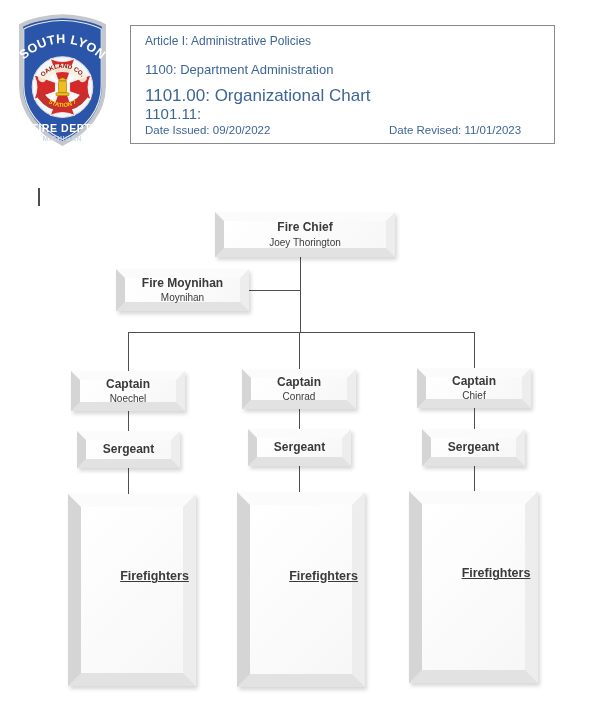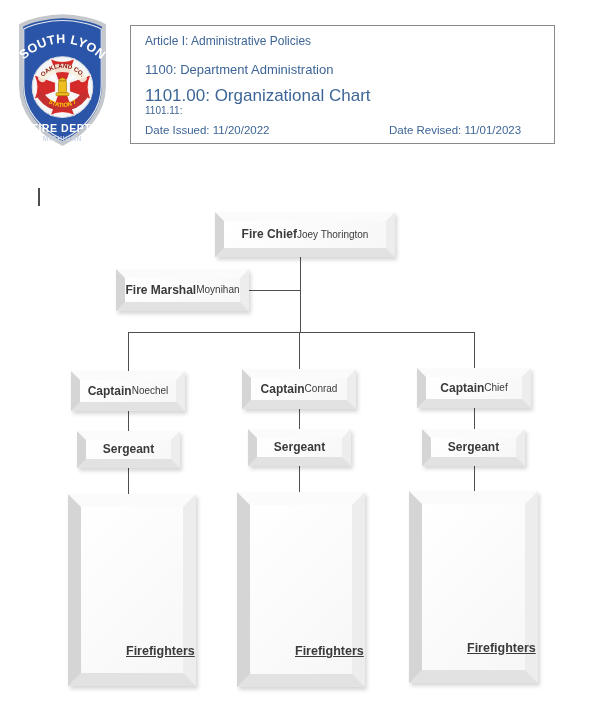--- a/index.html
+++ b/index.html
@@ -6,34 +6,34 @@
   #page{position:relative;width:600px;height:709px;background:#ffffff;overflow:hidden;
         font-family:"Liberation Sans",sans-serif;}
 
   
   .header-box{position:absolute;left:130px;top:25px;width:423px;height:117px;
               border:1px solid #8a8a8a;background:#ffffff;}
   .header-box .t{position:absolute;color:#3d6596;white-space:nowrap;}
   .hdr-title{left:14px;top:8px;font-size:12px;}
   .hdr-line1{left:14px;top:36px;font-size:13px;}
   .hdr-line2{left:14px;top:60px;font-size:17px;}
-  .hdr-line3{left:14px;top:79px;font-size:10px;}
+  .hdr-line3{left:14px;top:79px;font-size:15px;}
   .hdr-issued{left:14px;top:98px;font-size:11.5px;}
   .hdr-revised{left:258px;top:98px;font-size:11.5px;}
 
   
   .cursor-bar{position:absolute;left:38px;top:188px;width:2px;height:18px;background:#4d4d4d;}
 
   
   .node{position:absolute;box-sizing:border-box;
         border-style:solid;border-width:9px;
         border-color:#fbfbfb #ededed #e2e2e2 #d5d5d5;
         background:linear-gradient(135deg,#ffffff 0%,#f7f7f7 100%);
         box-shadow:2px 3px 4px rgba(0,0,0,0.16);
-        display:flex;flex-direction:row;align-items:center;justify-content:center;
+        display:flex;flex-direction:column;align-items:center;justify-content:center;
         color:#3a3a3a;text-align:center;}
   .node .role{font-weight:700;font-size:12px;line-height:1.4;}
   .node .name{font-size:10px;line-height:1.4;}
   .node.ff{border-width:13px;justify-content:flex-start;}
   .node.ff .role{position:relative;top:37%;text-decoration:underline;font-size:12.5px;margin-left:45px;}
 
   #node-chief    {left:215px;top:212px;width:180px;height:45px;}
   #node-marshal  {left:116px;top:269px;width:133px;height:42px;}
   #node-captain-1{left:71px; top:371px;width:114px;height:40px;}
   #node-captain-2{left:242px;top:369px;width:114px;height:40px;}
@@ -116,21 +116,21 @@
 
     <text x="48" y="117" font-family="Liberation Sans, sans-serif" font-size="10.5" font-weight="bold" fill="#ffffff" text-anchor="middle" letter-spacing="0.5">FIRE DEPT.</text>
     <text x="48" y="126" font-family="Liberation Sans, sans-serif" font-size="6.5" font-weight="bold" fill="#cfd8ea" text-anchor="middle" letter-spacing="0.8">MICHIGAN</text>
   </svg>
 
   <div class="header-box">
     <div class="t hdr-title">Article I: Administrative Policies</div>
     <div class="t hdr-line1">1100: Department Administration</div>
     <div class="t hdr-line2">1101.00: Organizational Chart</div>
     <div class="t hdr-line3">1101.11:</div>
-    <div class="t hdr-issued">Date Issued: 11/20/2022</div>
+    <div class="t hdr-issued">Date Issued: 09/20/2022</div>
     <div class="t hdr-revised">Date Revised: 11/01/2023</div>
   </div>
 
   <div class="cursor-bar"></div>
 
   <div class="vline" id="ln-chief-down"></div>
   <div class="hline" id="ln-marshal"></div>
   <div class="hline" id="ln-branch"></div>
   <div class="vline" id="ln-drop-1"></div>
   <div class="vline" id="ln-drop-2"></div>
@@ -141,21 +141,21 @@
   <div class="vline" id="ln-sf-1"></div>
   <div class="vline" id="ln-sf-2"></div>
   <div class="vline" id="ln-sf-3"></div>
 
   <div class="node" id="node-chief">
     <div class="role">Fire Chief</div>
     <div class="name">Joey Thorington</div>
   </div>
 
   <div class="node" id="node-marshal">
-    <div class="role">Fire Marshal</div>
+    <div class="role">Fire Moynihan</div>
     <div class="name">Moynihan</div>
   </div>
 
   <div class="node" id="node-captain-1">
     <div class="role">Captain</div>
     <div class="name">Noechel</div>
   </div>
   <div class="node" id="node-captain-2">
     <div class="role">Captain</div>
     <div class="name">Conrad</div>

